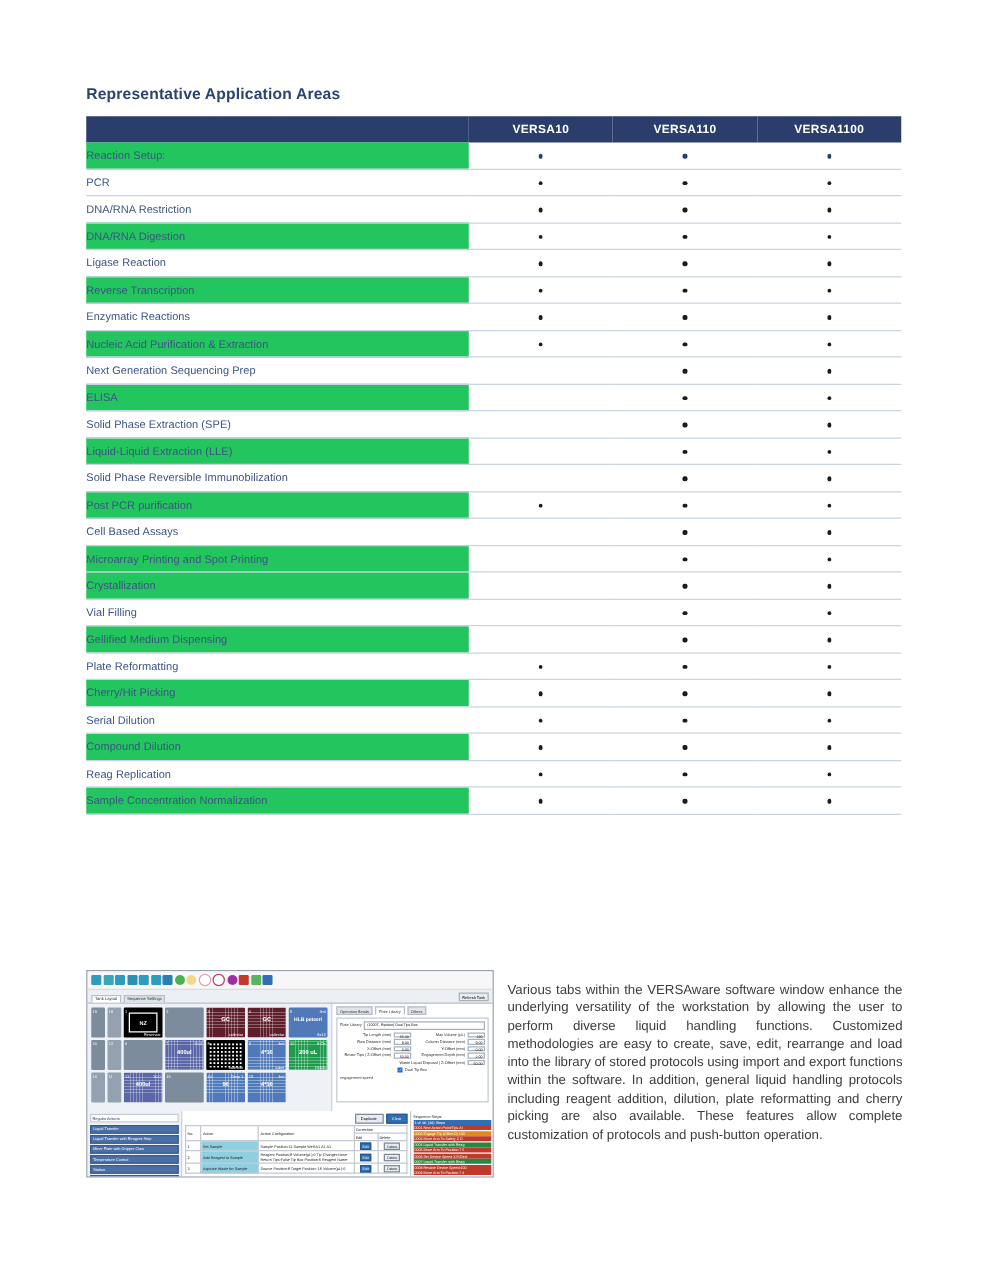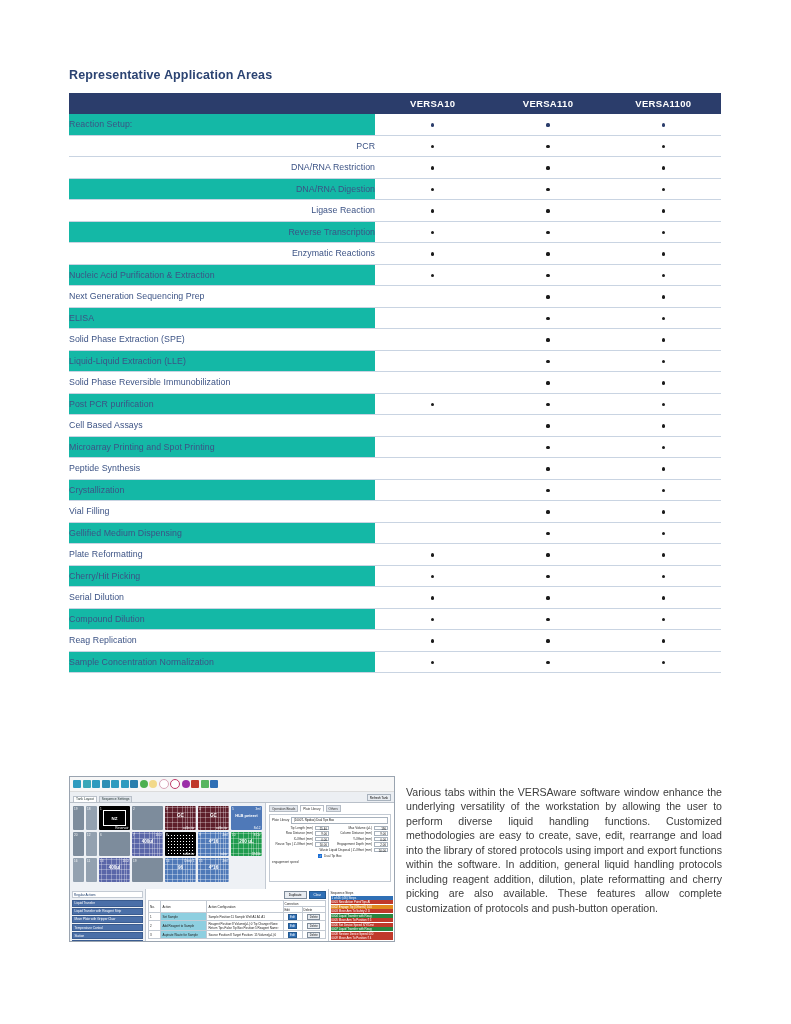--- a/index.html
+++ b/index.html
@@ -65,22 +65,22 @@
     border-bottom: 1px solid #c9d4e2;
     vertical-align: middle;
   }
   #apps-table tbody tr:first-child td { border-top: none; }
 
   td.label {
     padding-left: 11px;
     white-space: nowrap;
     letter-spacing: 0.05px;
   }
-  td.label.indent { padding-left: 34px; text-align: right; }
-  tr.shaded td.label { background: #14b8a6; }
+  td.label.indent { padding-left: 34px; }
+  tr.shaded td.label { background: #22c55e; }
 
   td.dot { text-align: center; }
   td.dot span.mark {
     display: inline-block;
     width: 3.2px;
     height: 3.2px;
     border-radius: 50%;
     background: #1b1b1b;
     vertical-align: middle;
   }
@@ -505,26 +505,20 @@
           <td class="dot"><span class="mark"></span></td>
         </tr>
         <tr>
           <td class="label">Cell Based Assays</td>
           <td class="dot"></td>
           <td class="dot"><span class="mark"></span></td>
           <td class="dot"><span class="mark"></span></td>
         </tr>
         <tr class="shaded">
           <td class="label">Microarray Printing and Spot Printing</td>
-          <td class="dot"></td>
-          <td class="dot"><span class="mark"></span></td>
-          <td class="dot"><span class="mark"></span></td>
-        </tr>
-        <tr>
-          <td class="label">Peptide Synthesis</td>
           <td class="dot"></td>
           <td class="dot"><span class="mark"></span></td>
           <td class="dot"><span class="mark"></span></td>
         </tr>
         <tr class="shaded">
           <td class="label">Crystallization</td>
           <td class="dot"></td>
           <td class="dot"><span class="mark"></span></td>
           <td class="dot"><span class="mark"></span></td>
         </tr>

